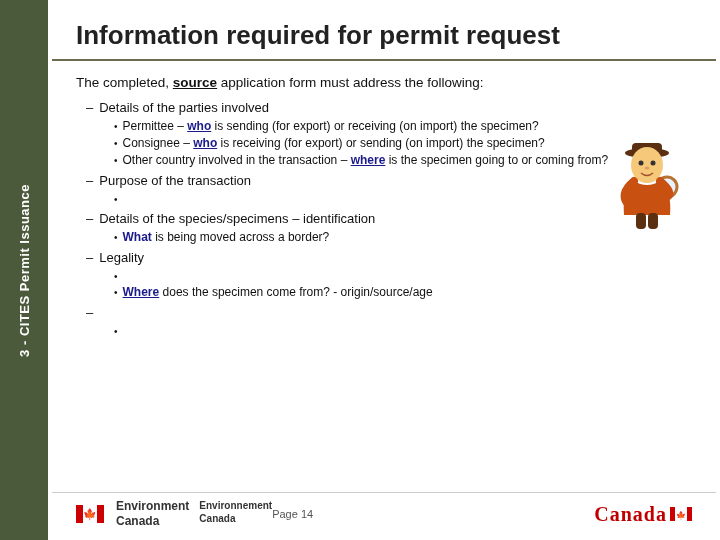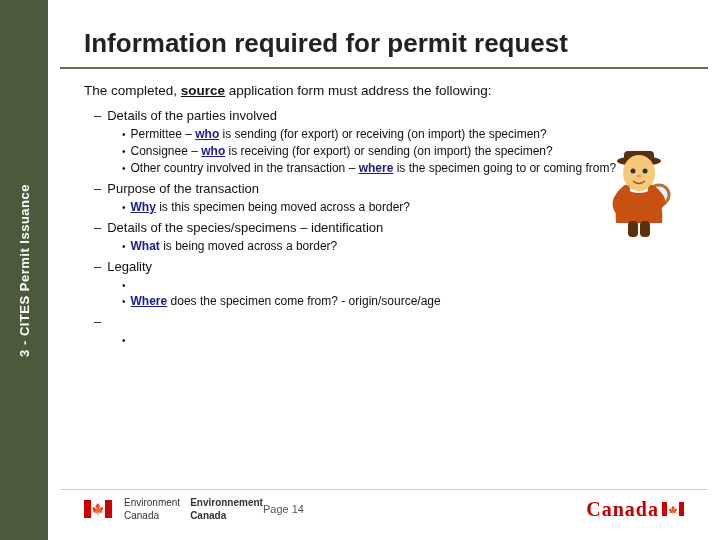--- a/index.html
+++ b/index.html
@@ -29,21 +29,21 @@
       writing-mode: vertical-rl;
       transform: rotate(180deg);
       white-space: nowrap;
       letter-spacing: 0.5px;
     }
 
     .main {
       flex: 1;
       display: flex;
       flex-direction: column;
-      padding: 12px;
+      padding: 4px;
     }
 
     .header {
       padding: 16px 24px 8px 24px;
       border-bottom: 2px solid #6b6b4f;
     }
 
     .header-title {
       font-size: 26px;
       font-weight: bold;
@@ -179,21 +179,20 @@
       </div>
 
       <div class="section">
         <div class="section-header">
           <span class="dash">–</span>
           <span>Purpose of the transaction</span>
         </div>
         <div class="bullet-list">
           <div class="bullet-item">
             <span class="bullet-dot">•</span>
-            <span><span class="highlight-why">Why</span> is this specimen being moved across a border?</span>
           </div>
         </div>
       </div>
 
       <div class="section">
         <div class="section-header">
           <span class="dash">–</span>
           <span>Details of the species/specimens – identification</span>
         </div>
         <div class="bullet-list">
@@ -267,21 +266,21 @@
 
       <div style="display:flex;align-items:center;gap:4px;">
         <svg width="28" height="18" viewBox="0 0 28 18" xmlns="http://www.w3.org/2000/svg">
           <rect x="0" y="0" width="7" height="18" fill="#c00"></rect>
           <rect x="7" y="0" width="14" height="18" fill="white"></rect>
           <rect x="21" y="0" width="7" height="18" fill="#c00"></rect>
           <text x="14" y="13" text-anchor="middle" font-size="11" fill="#c00">🍁</text>
         </svg>
       </div>
       <div style="display:flex;gap:10px;">
-        <div style="font-size:10px;color:#333;line-height:1.3;font-weight:normal;">
+        <div style="font-size:12px;color:#333;line-height:1.3;font-weight:bold;">
           <div>Environment</div>
           <div>Canada</div>
         </div>
         <div style="font-size:10px;color:#333;line-height:1.3;font-weight:bold;">
           <div>Environnement</div>
           <div>Canada</div>
         </div>
       </div>
     </div>
 

